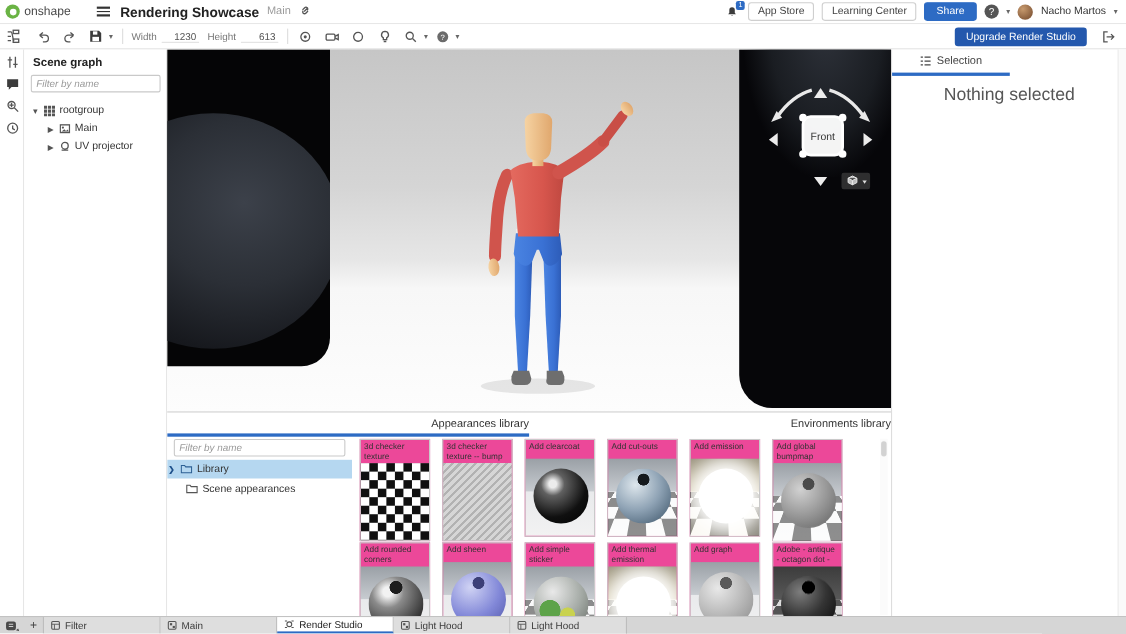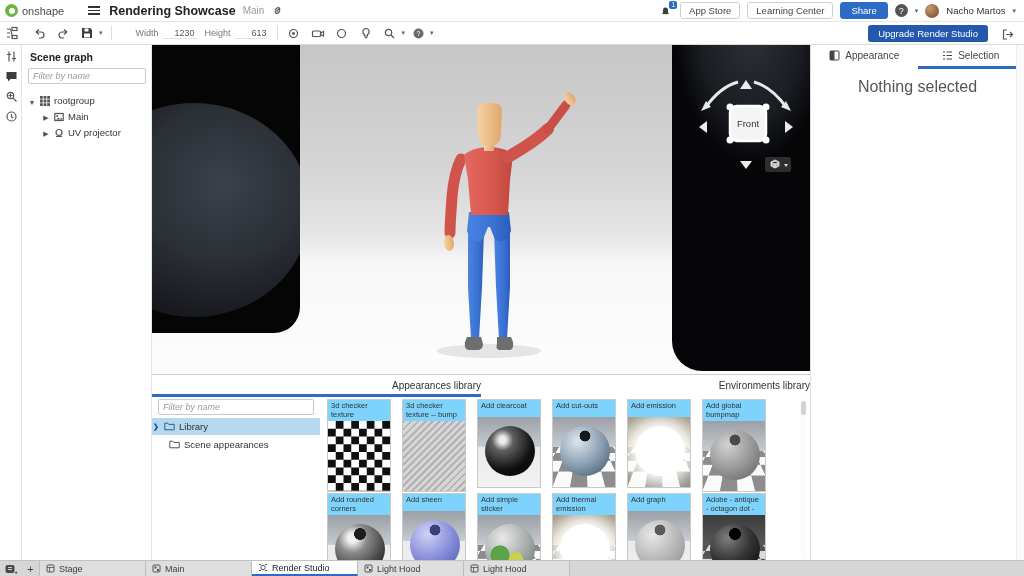--- a/index.html
+++ b/index.html
@@ -110,21 +110,21 @@
                border-radius:2px; font-size:9px; font-style:italic; padding:0 4px;
                font-family:"Liberation Sans",sans-serif; }
   .bp-filter::placeholder { color:#9a9a9a; }
   .bp-row { display:flex; align-items:center; height:17px; font-size:9.5px; color:#333;
             cursor:pointer; gap:4px; margin-top:1px; }
   .bp-row.selected { background:#b5d7f0; }
   .bp-scroll { position:absolute; left:648px; top:24px; width:7px; height:160px; background:#fbfbfb; }
   .bp-scroll .thumb-dot { width:5px; height:14px; margin:2px auto 0; border-radius:3px; background:#d2d2d2; }
 
   .grid { position:absolute; left:175px; top:24px; width:470px; }
-  .card { position:absolute; width:64px; border:1px solid #c9c9c9; background:#7dd3fc; cursor:pointer; }
+  .card { position:absolute; width:64px; border:1px solid #c9c9c9; background:#ec4899; cursor:pointer; }
   .card .lbl { font-size:7.5px; line-height:8.5px; color:#333; padding:2px 3px; min-height:17px; }
   .card .img { height:70px; position:relative; overflow:hidden; }
 
   .img-checker { background:repeating-conic-gradient(#101010 0 25%, #fff 0 50%);
                  background-size:15.5px 15.5px; }
   .img-bump { background:#c6c6c6;
       background-image:repeating-linear-gradient(135deg,#b2b2b2 0 2px,#d6d6d6 2px 5px),
                        repeating-linear-gradient(45deg,rgba(140,140,140,.35) 0 2px,rgba(230,230,230,.35) 2px 6px); }
   .img-scene { background:linear-gradient(180deg,#9aa0a6 0%,#c7cbd0 42%,#e9eaec 43%,#f2f2f2 100%); }
   .img-scene.tan { background:linear-gradient(180deg,#9a937e 0%,#cabf9d 42%,#e8e0c2 43%,#efe9d2 100%); }
@@ -225,21 +225,21 @@
     </span>
     <span class="tb-ic">
       <svg width="12" height="12" viewBox="0 0 12 12">
           <path d="M1 1 h8 l2 2 v8 h-10 Z" fill="#3c3c3c"></path>
           <rect x="3" y="6.5" width="6" height="4" fill="#fff"></rect>
           <rect x="3.5" y="1.5" width="4" height="3" fill="#fff"></rect>
         </svg>
     </span>
     <span class="caret" style="margin-right:4px">▾</span>
     <span class="tb-sep"></span>
-    <div class="dim-field" style="margin-left:20px">
+    <div class="dim-field" style="margin-left:4px">
       <span>Width</span>
       <span class="val">1230</span>
     </div>
     <div class="dim-field" style="margin-left:8px">
       <span>Height</span>
       <span class="val">613</span>
     </div>
     <span class="tb-sep" style="margin-left:8px"></span>
     <span class="tb-ic">
       <svg width="13" height="13" viewBox="0 0 13 13">
@@ -399,27 +399,20 @@
       <g>
         <rect x="75" y="84" width="26" height="15" rx="2" fill="rgba(52,52,52,0.88)"></rect>
         <path d="M81 89 l4 -2 4 2 v4 l-4 2 -4 -2 Z M81 89 l4 2 4 -2 M85 91 v4" stroke="#e8e8e8" stroke-width="0.9" fill="#bdbdbd"></path>
         <polygon points="94,91 98,91 96,94" fill="#ddd"></polygon>
       </g>
     </svg>
   </div>
 
   <div class="right-panel">
     <div class="rp-tabs">
-      <div class="rp-tab">
-        <svg width="11" height="11" viewBox="0 0 11 11">
-            <rect x="1" y="1" width="9" height="9" rx="1" fill="none" stroke="#444"></rect>
-            <path d="M1 1 h4.5 v9 H1 Z" fill="#444"></path>
-          </svg>
-        <span>Appearance</span>
-      </div>
       <div class="rp-tab active">
         <svg width="11" height="11" viewBox="0 0 11 11">
             <path d="M1 2 h2 M1 5.5 h2 M1 9 h2 M4.5 2 h5.5 M4.5 5.5 h5.5 M4.5 9 h5.5" stroke="#444" stroke-width="1.2"></path>
           </svg>
         <span>Selection</span>
       </div>
     </div>
     <div class="rp-empty">Nothing selected</div>
     <div class="rp-scroll"></div>
   </div>
@@ -508,21 +501,21 @@
           <path d="M3 3.5 h4 M3 5.5 h4" stroke="#cfcfcf" stroke-width="1"></path>
           <path d="M9.5 9 l3 0.8 -1 -2.5 Z" fill="#4a4a4a"></path>
         </svg>
     </span>
     <span class="tb-plus">+</span>
     <div class="doc-tab">
       <svg width="9" height="9" viewBox="0 0 9 9">
           <rect x="1" y="1" width="7" height="7" rx="1" fill="none" stroke="#555"></rect>
           <path d="M1 3.5 h7 M3.5 3.5 V8" stroke="#555" stroke-width="0.8"></path>
         </svg>
-      <span>Stage</span>
+      <span>Filter</span>
     </div>
     <div class="doc-tab">
       <svg width="9" height="9" viewBox="0 0 9 9">
           <rect x="1" y="1" width="7" height="7" rx="1" fill="none" stroke="#555"></rect>
           <rect x="2.5" y="2.5" width="2" height="2" fill="#555"></rect>
           <rect x="5" y="5" width="2" height="2" fill="#555"></rect>
         </svg>
       <span>Main</span>
     </div>
     <div class="doc-tab active">

